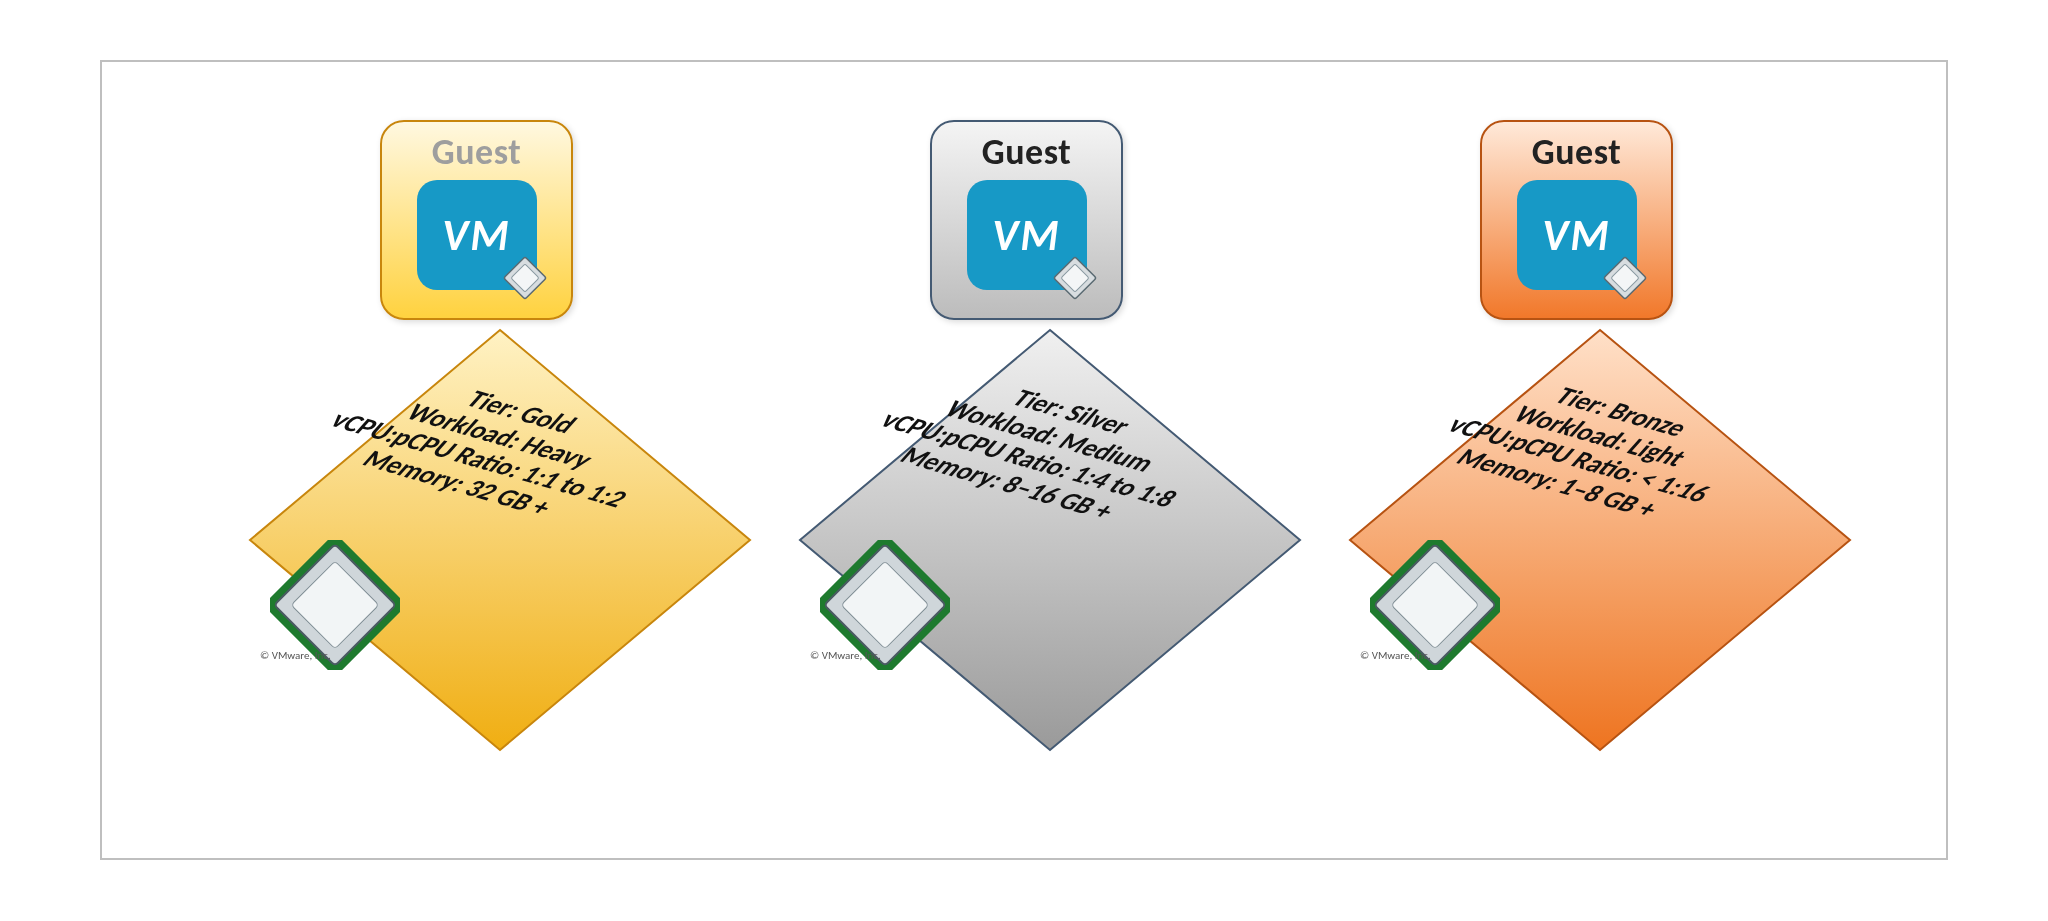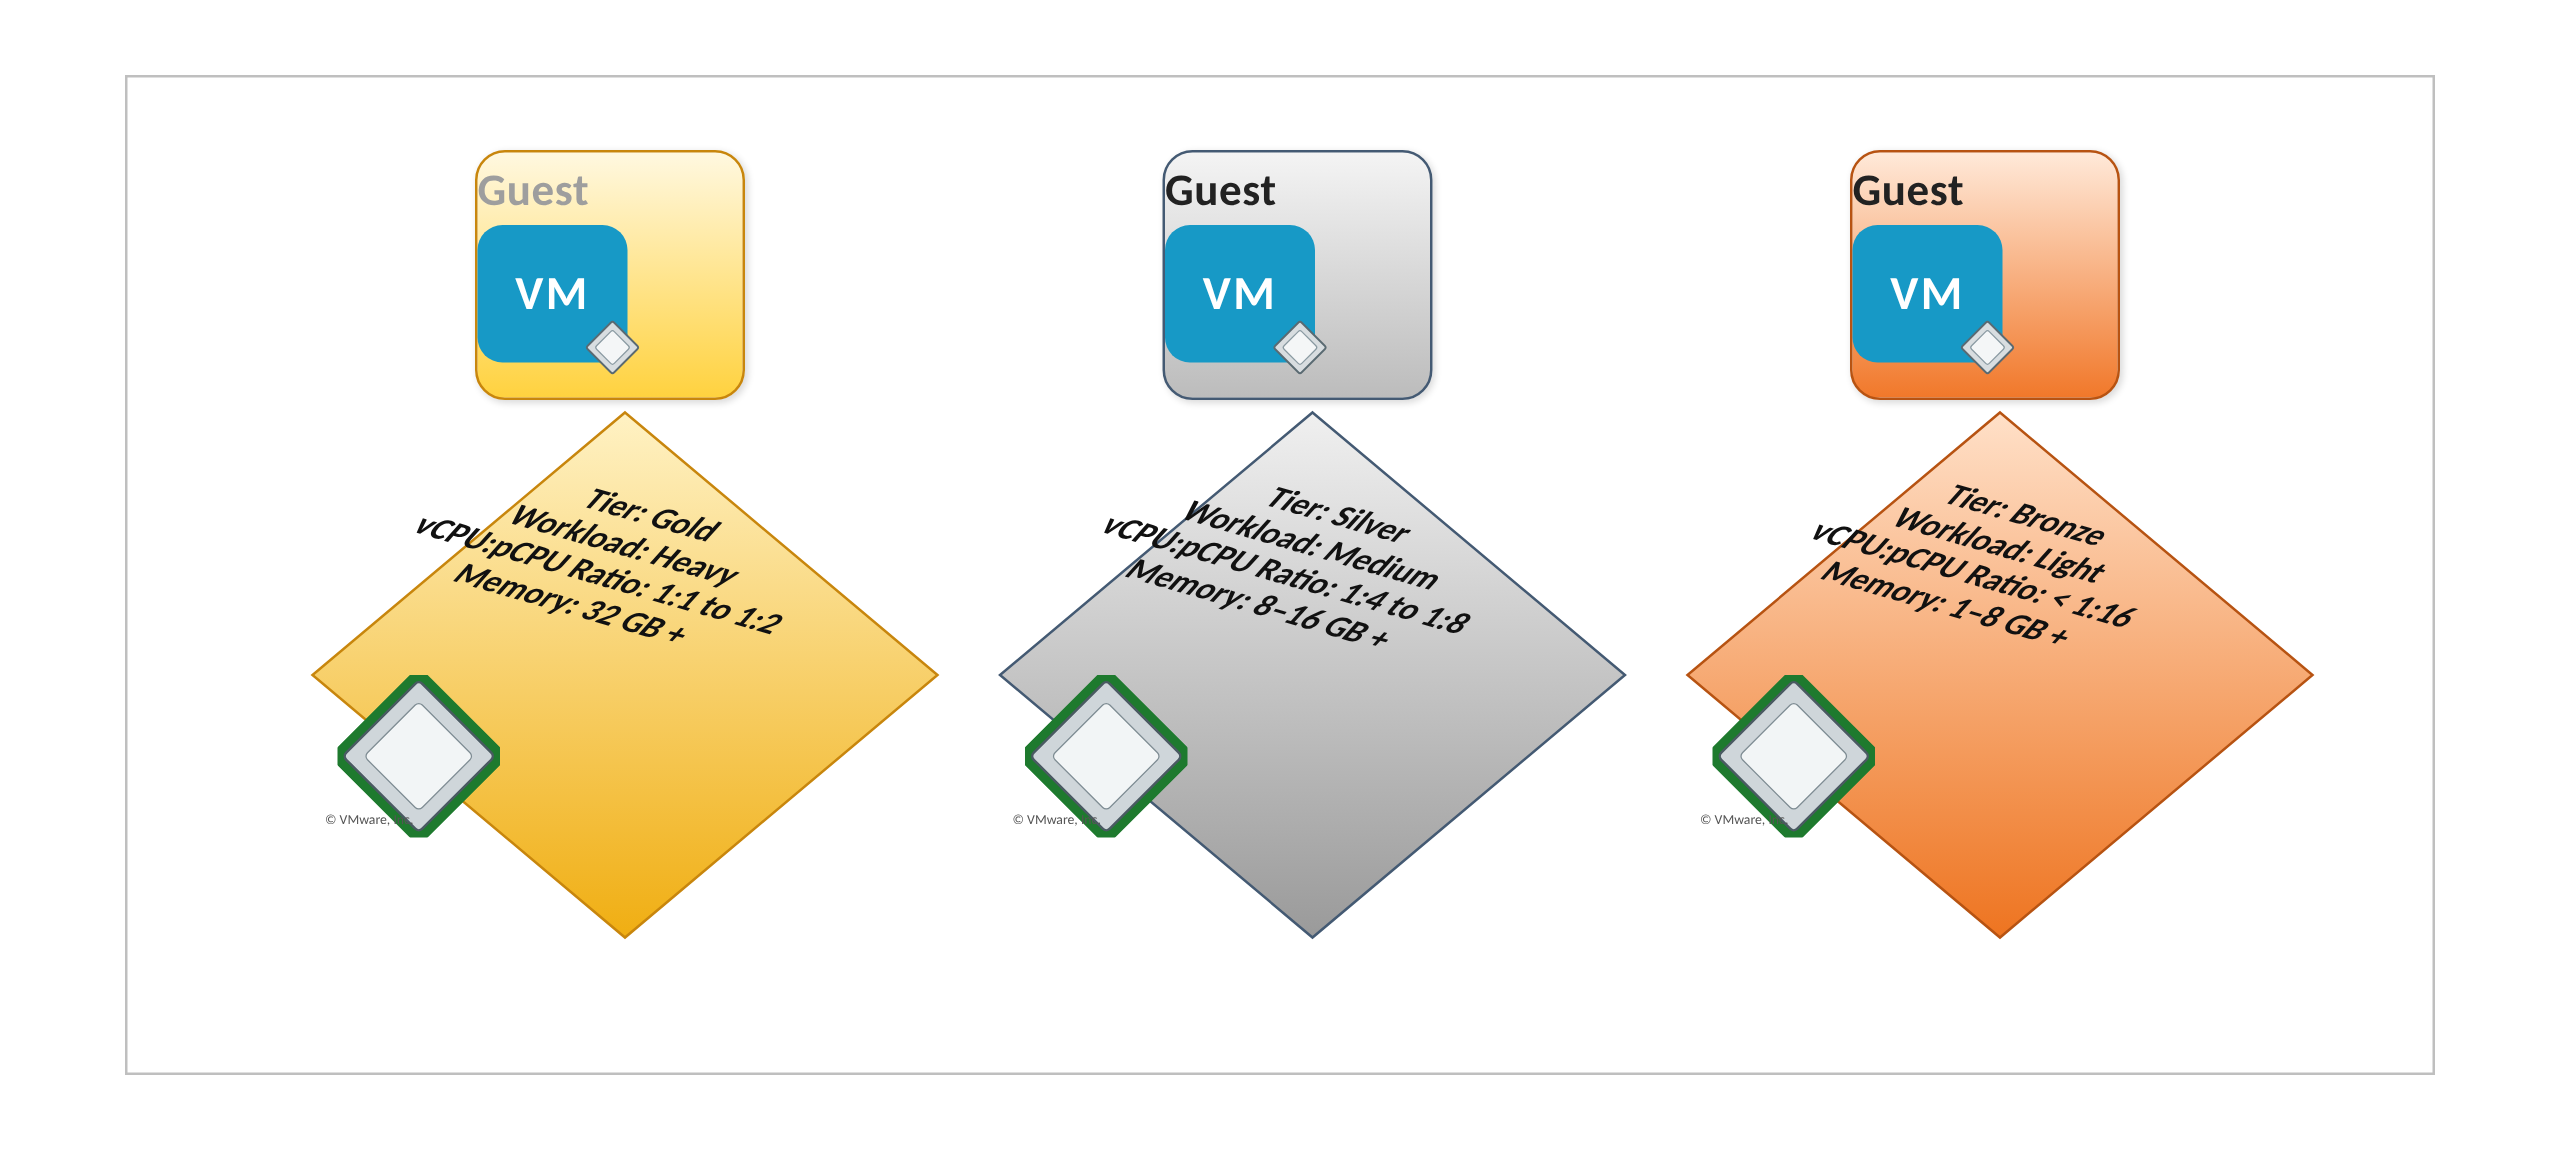--- a/index.html
+++ b/index.html
@@ -21,26 +21,27 @@
   }
   .tier-unit {
     position: absolute;
     width: 520px;
     height: 640px;
   }
   .guest-box {
     position: absolute;
     top: 0;
     left: 140px;
-    width: 216px;
+    width: 193px;
     height: 200px;
     border-radius: 24px;
     box-sizing: border-box;
     display: flex;
     flex-direction: column;
+    align-items: center;
     padding-top: 8px;
     box-shadow: 2px 2px 6px rgba(0,0,0,0.15);
   }
   .guest-label {
     font-size: 36px;
     font-weight: 700;
     letter-spacing: 0.5px;
   }
   .vm-badge {
     margin-top: 6px;
@@ -49,22 +50,23 @@
     height: 110px;
     background: #1799c6;
     border-radius: 20px;
     display: flex;
     align-items: center;
     justify-content: center;
   }
   .vm-badge span {
     color: #ffffff;
     font-weight: 800;
-    font-size: 38px;
+    font-size: 44px;
     letter-spacing: 2px;
+    font-style: italic;
   }
   .diamond-wrap {
     position: absolute;
     top: 200px;
     left: 0;
     width: 520px;
     height: 440px;
   }
   .diamond-wrap svg {
     width: 100%;

